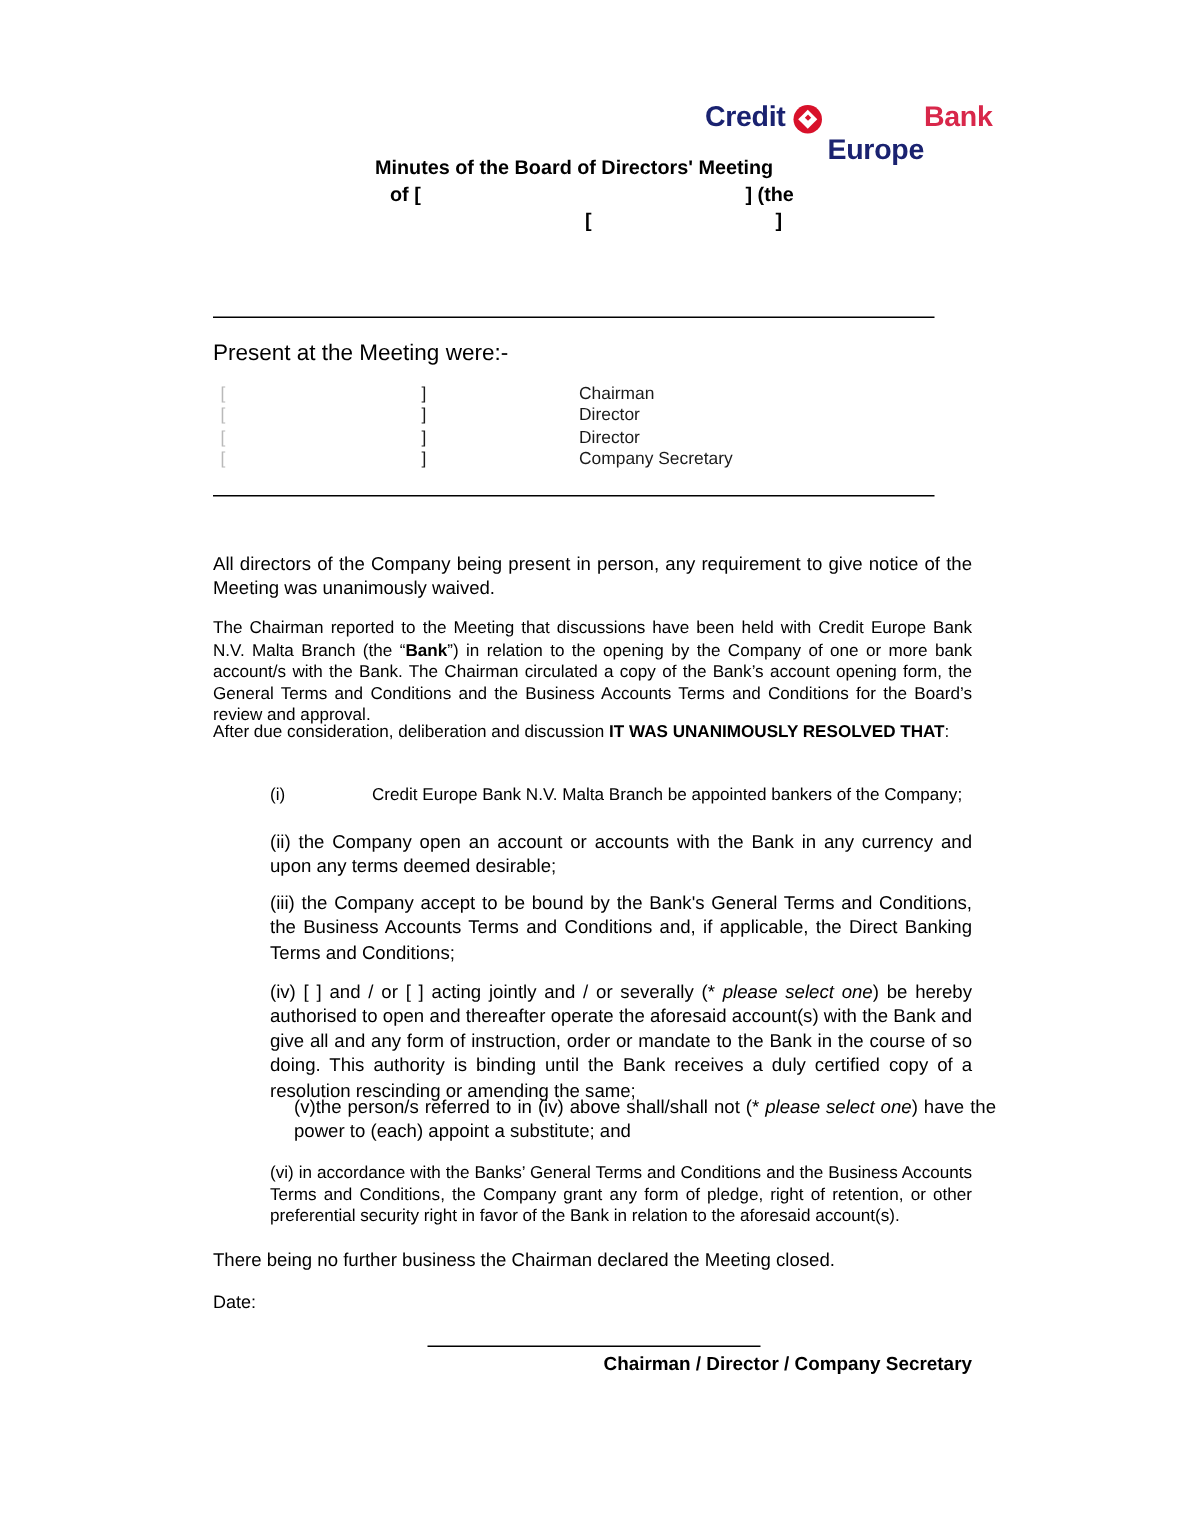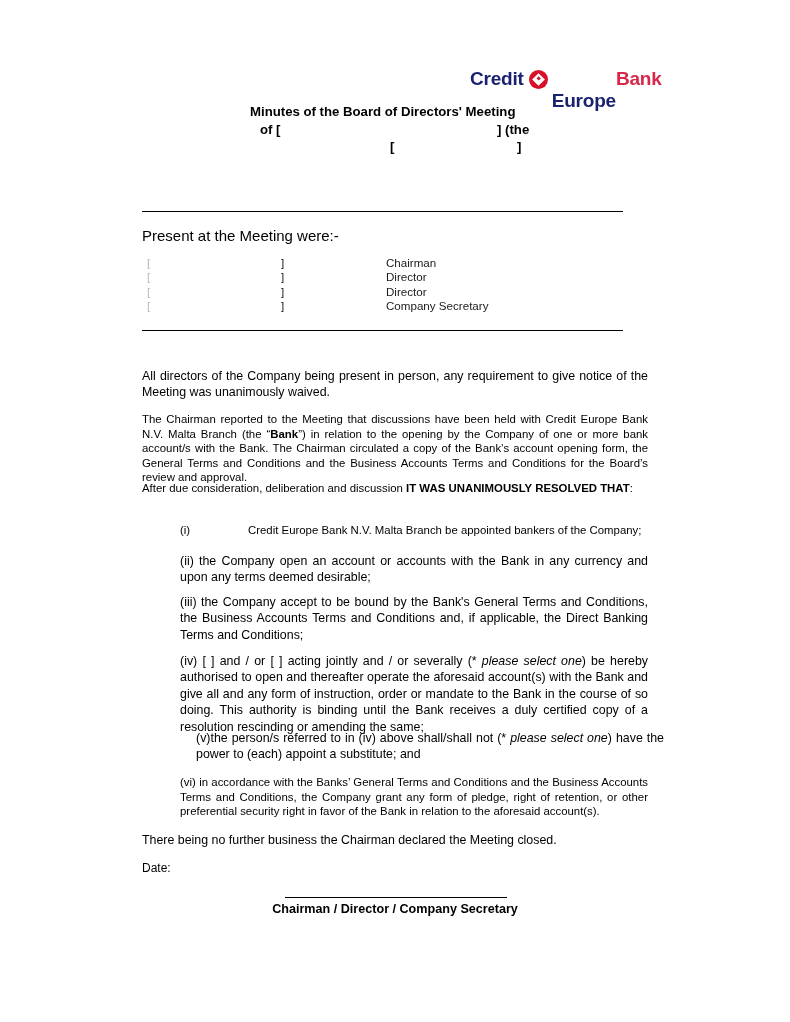--- a/index.html
+++ b/index.html
@@ -175,21 +175,21 @@
     top: 897px;
     width: 222px;
     height: 0;
     border-top: 1.3px solid #000;
   }
   .sig-label {
     position: absolute;
     left: 142px;
     top: 901px;
     width: 506px;
-    text-align: center;
+    text-align: right;
     font-size: 12.6px;
     font-weight: bold;
     line-height: 16px;
   }
 
   em { font-style: italic; }
   b  { font-weight: bold; }
 </style>
 </head>
 <body>

